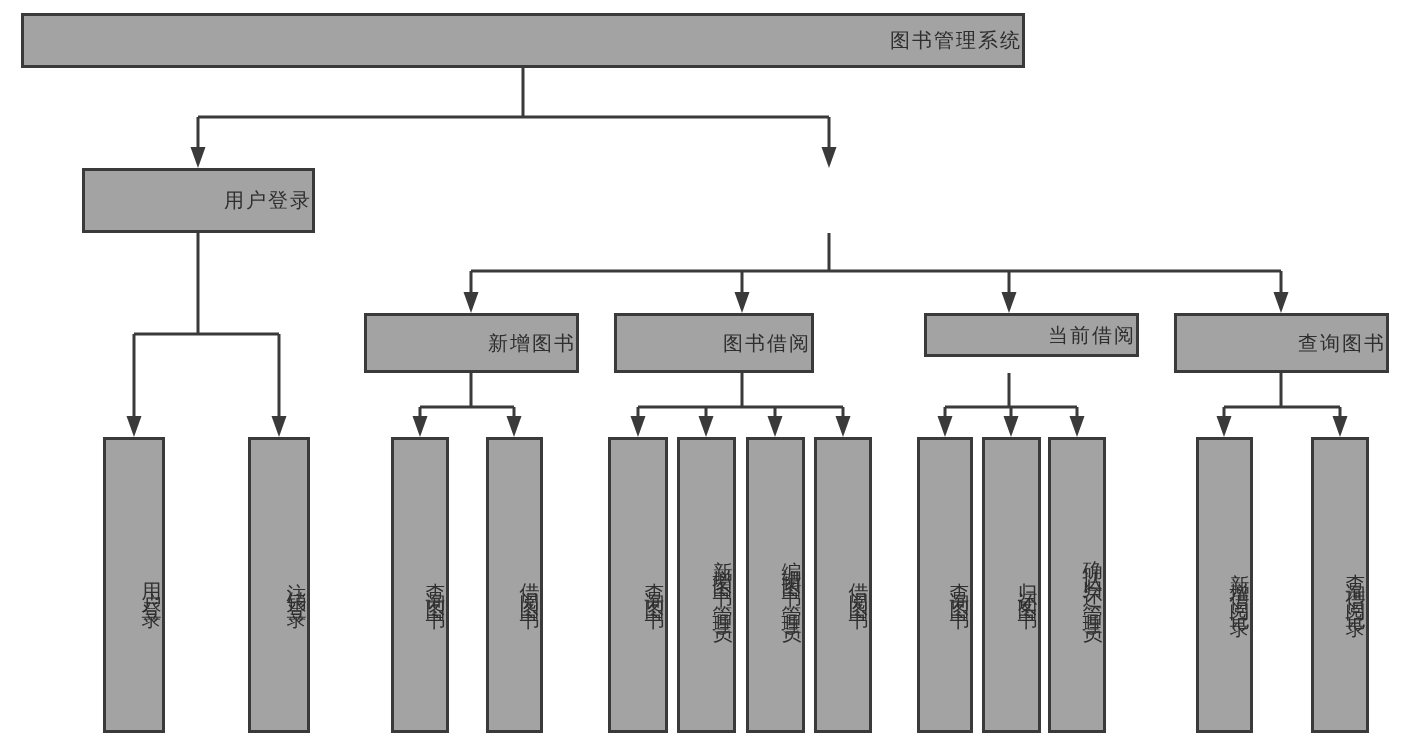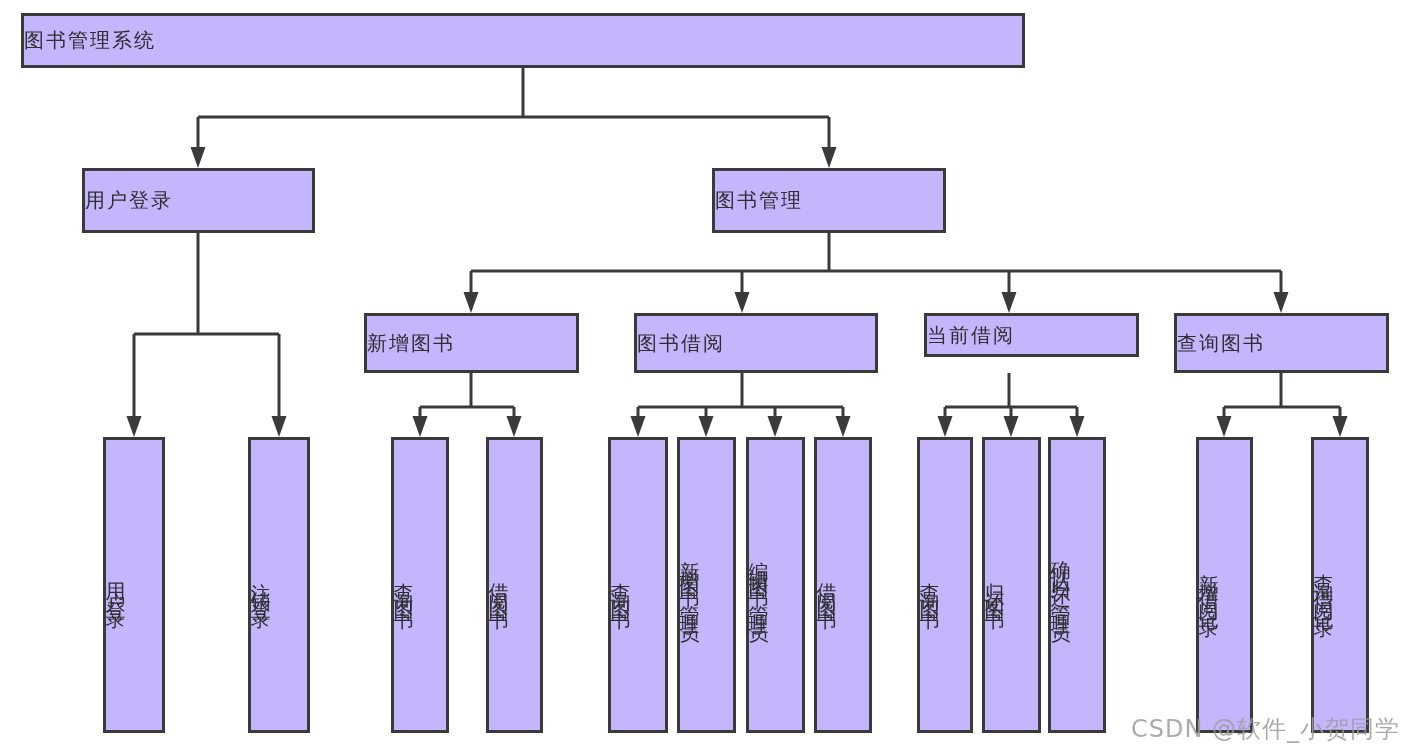--- a/index.html
+++ b/index.html
@@ -4,22 +4,22 @@
 <style>
   * { margin:0; padding:0; box-sizing:border-box; }
   html,body { background:#ffffff; }
   body { font-family:"DejaVu Sans","Liberation Sans",sans-serif; color:#2e2e2e; }
   .canvas {
     position:relative; width:1405px; height:747px;
     background:#ffffff; overflow:hidden;
   }
   .connectors { position:absolute; left:0; top:0; width:1405px; height:747px; }
   .box {
-    position:absolute; border:3px solid #3a3a3a; background:#c4b5fd;
-    display:flex; align-items:center; justify-content:flex-start;
+    position:absolute; border:3px solid #3a3a3a; background:#a3a3a3;
+    display:flex; align-items:center; justify-content:flex-end;
   }
   .h-label { font-size:20px; letter-spacing:2px; white-space:nowrap; }
   .v-label {
     writing-mode:vertical-rl; text-orientation:mixed;
     font-size:20px; letter-spacing:9px; line-height:1; white-space:nowrap;
   }
   .watermark {
     position:absolute; right:5px; bottom:2px; z-index:5;
     font-size:24px; letter-spacing:1px; color:#9d9d9d; opacity:0.85;
     white-space:nowrap;
@@ -62,28 +62,25 @@
     </g>
   </svg>
 
   <div class="box" style="left:21px;top:13px;width:1004px;height:55px">
     <span class="h-label">图书管理系统</span>
   </div>
 
   <div class="box" style="left:82px;top:168px;width:233px;height:65px">
     <span class="h-label">用户登录</span>
   </div>
-  <div class="box" style="left:712px;top:168px;width:234px;height:65px">
-    <span class="h-label">图书管理</span>
-  </div>
 
   <div class="box" style="left:364px;top:313px;width:215px;height:60px">
     <span class="h-label">新增图书</span>
   </div>
-  <div class="box" style="left:634px;top:313px;width:244px;height:60px">
+  <div class="box" style="left:614px;top:313px;width:200px;height:60px">
     <span class="h-label">图书借阅</span>
   </div>
   <div class="box" style="left:924px;top:313px;width:215px;height:44px">
     <span class="h-label">当前借阅</span>
   </div>
   <div class="box" style="left:1174px;top:313px;width:215px;height:60px">
     <span class="h-label">查询图书</span>
   </div>
 
   <div class="box" style="left:103px;top:437px;width:62px;height:296px">
@@ -123,15 +120,14 @@
     <span class="v-label">确认归还（管理员）</span>
   </div>
 
   <div class="box" style="left:1196px;top:437px;width:57px;height:296px">
     <span class="v-label">新增借阅记录</span>
   </div>
   <div class="box" style="left:1311px;top:437px;width:58px;height:296px">
     <span class="v-label">查询借阅记录</span>
   </div>
 
-  <div class="watermark">CSDN @软件_小贺同学</div>
 
 </div>
 
 </body></html>

